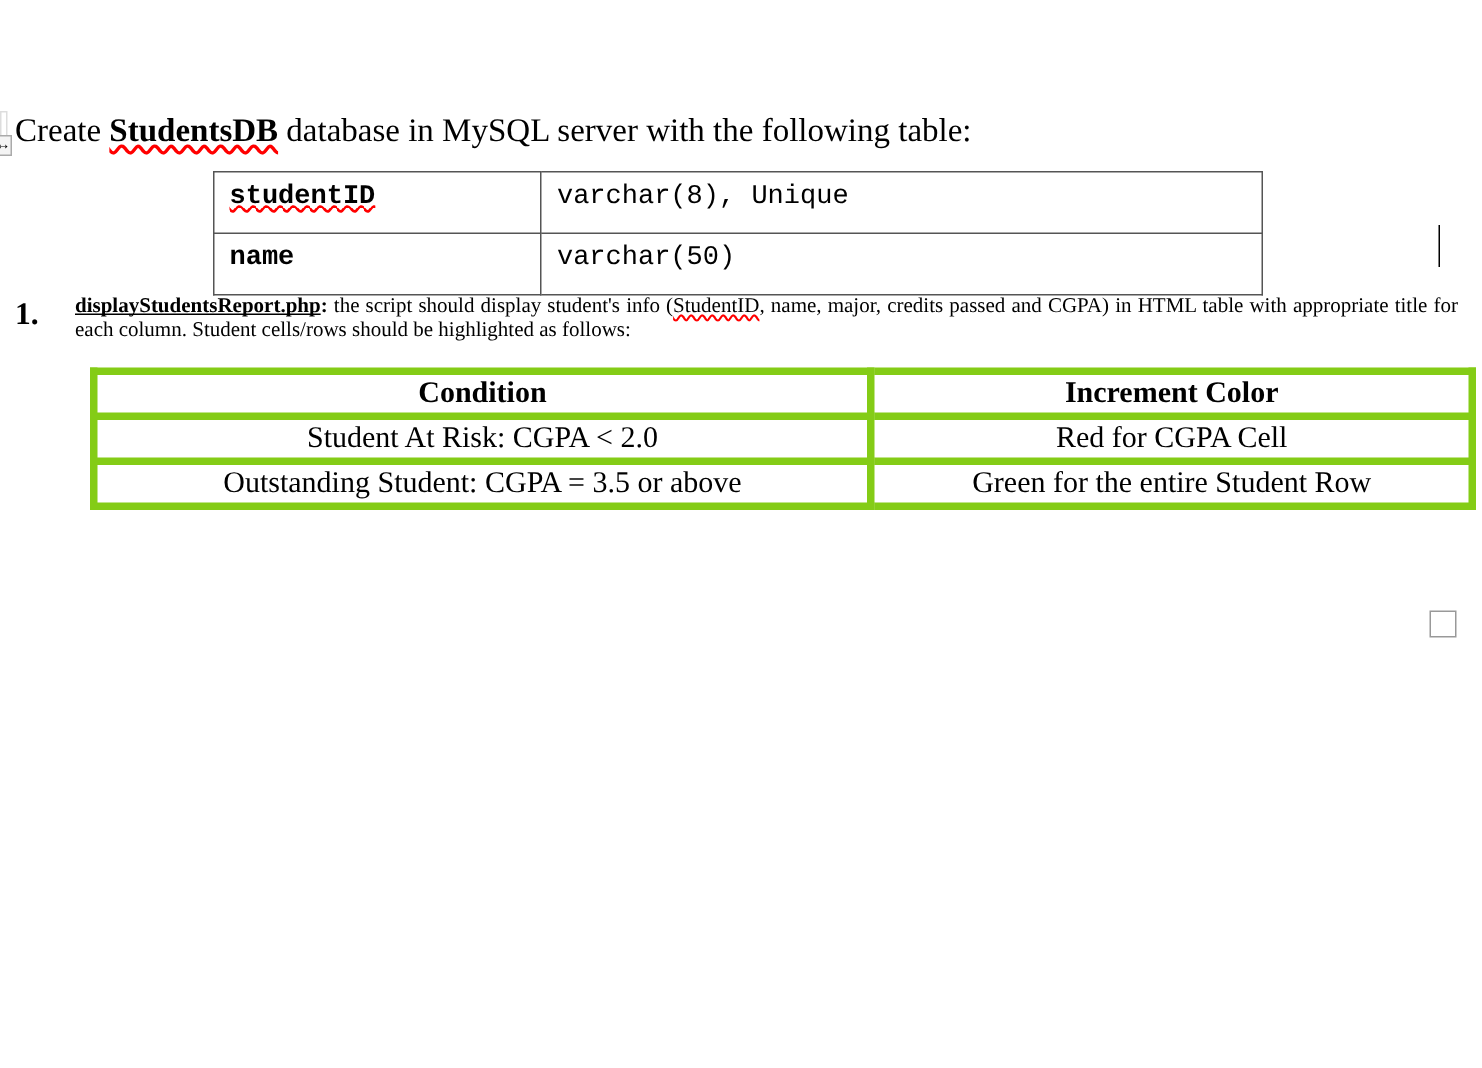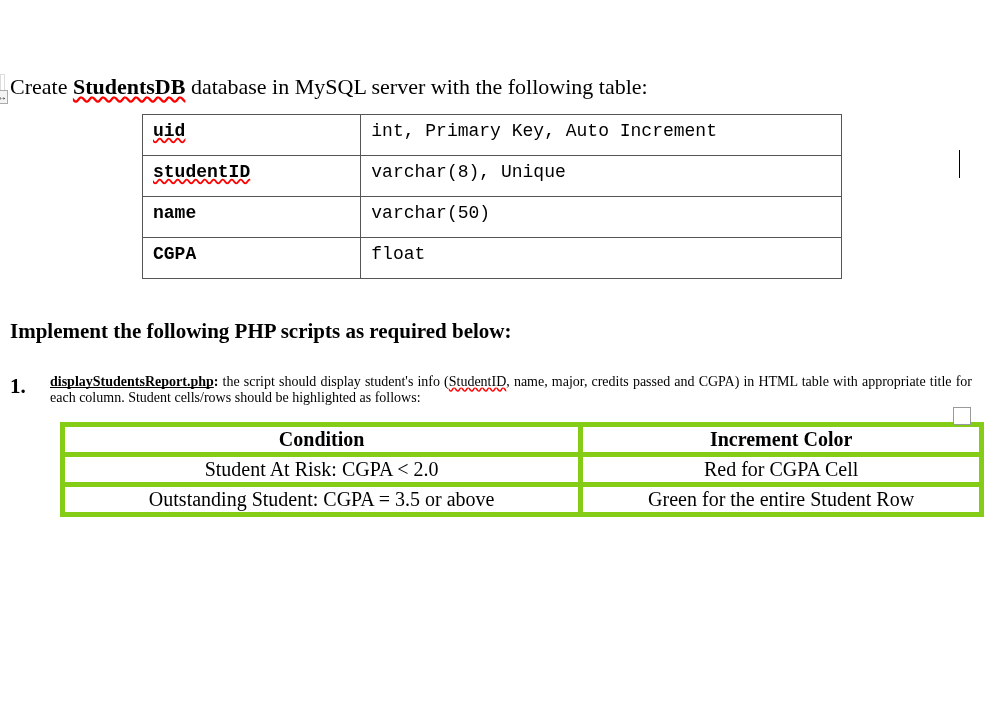--- a/index.html
+++ b/index.html
@@ -145,39 +145,30 @@
 <div class="content">
 
   <div class="intro-line">
     <span>Create </span><span class="bold wavy-red">StudentsDB</span><span> database in MySQL server with the following table:</span>
   </div>
 
 
   <table class="schema">
     <tbody id="schema-body">
         <tr>
-          <td class="col1"><span class="wavy-red">uid</span></td>
-          <td class="col2">int, Primary Key, Auto Increment</td>
-        </tr>
-        <tr>
           <td class="col1"><span class="wavy-red">studentID</span></td>
           <td class="col2">varchar(8), Unique</td>
         </tr>
         <tr>
           <td class="col1">name</td>
           <td class="col2">varchar(50)</td>
         </tr>
-        <tr>
-          <td class="col1">CGPA</td>
-          <td class="col2">float</td>
-        </tr>
       </tbody>
   </table>
 
-  <div class="section-heading">Implement the following PHP scripts as required below:</div>
 
   <div class="list-item-row">
     <div class="list-num">1.</div>
     <div class="list-body">
       <span class="underline-bold wavy-red">displayStudentsReport.php</span><span class="bold">:</span><span> the script should display student's info (</span><span class="wavy-red">StudentID</span><span>, name, major, credits passed and CGPA) in HTML table with appropriate title for each column. Student cells/rows should be highlighted as follows:</span>
     </div>
   </div>
 
   <table class="conditions">
     <thead>

